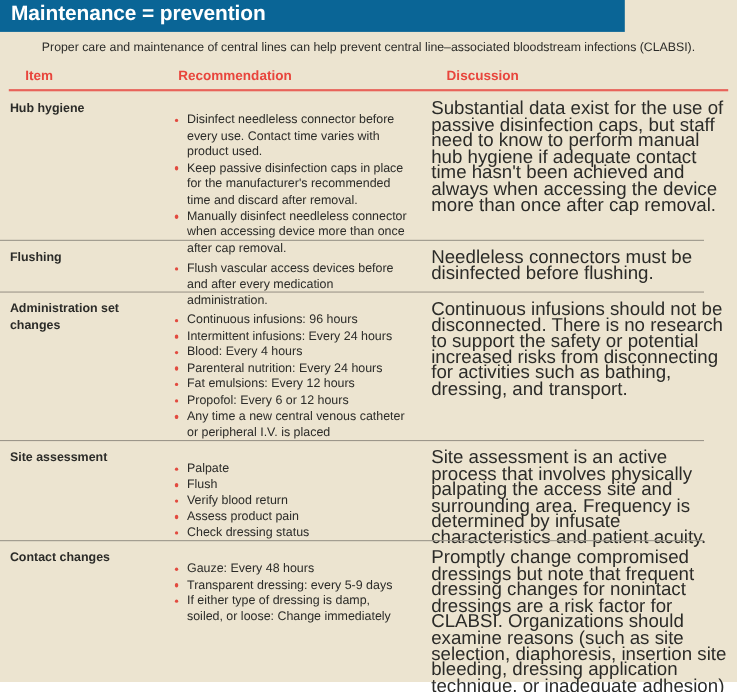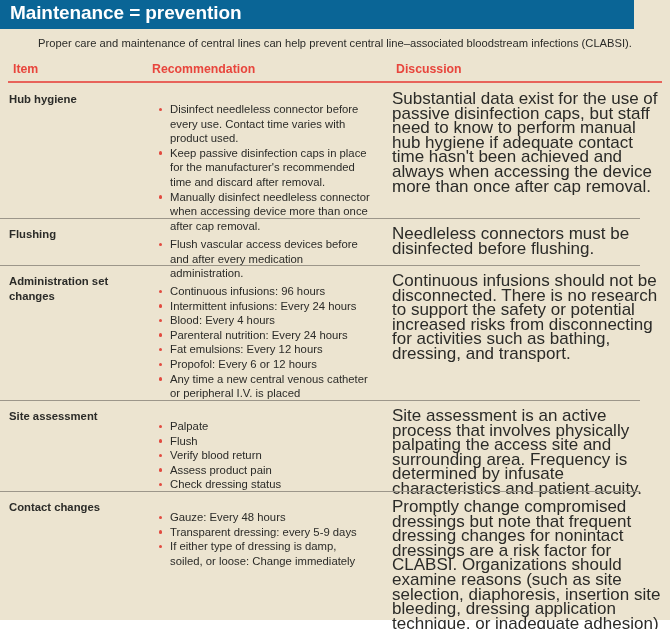--- a/index.html
+++ b/index.html
@@ -29,21 +29,21 @@
     height: 620px;
     background: #ece4d0;
     box-sizing: border-box;
   }
 
   
   .titlebar {
     position: absolute;
     left: 0;
     top: 0;
-    width: 634px;
+    width: 568px;
     height: 29px;
     background: #0a6596;
     box-sizing: border-box;
   }
   .titlebar-text {
     position: absolute;
     left: 10px;
     top: 2px;
     font-size: 19px;
     font-weight: bold;
@@ -61,21 +61,21 @@
     font-size: 11.2px;
     color: #2b2b28;
     line-height: 14px;
     white-space: nowrap;
     text-align: center;
   }
 
   
   .colheads {
     position: absolute;
-    left: 4px;
+    left: 14px;
     top: 62px;
     width: 576px;
     height: 22px;
   }
   .colhead {
     position: absolute;
     top: 0;
     font-size: 12.3px;
     font-weight: bold;
     color: #e8453c;

